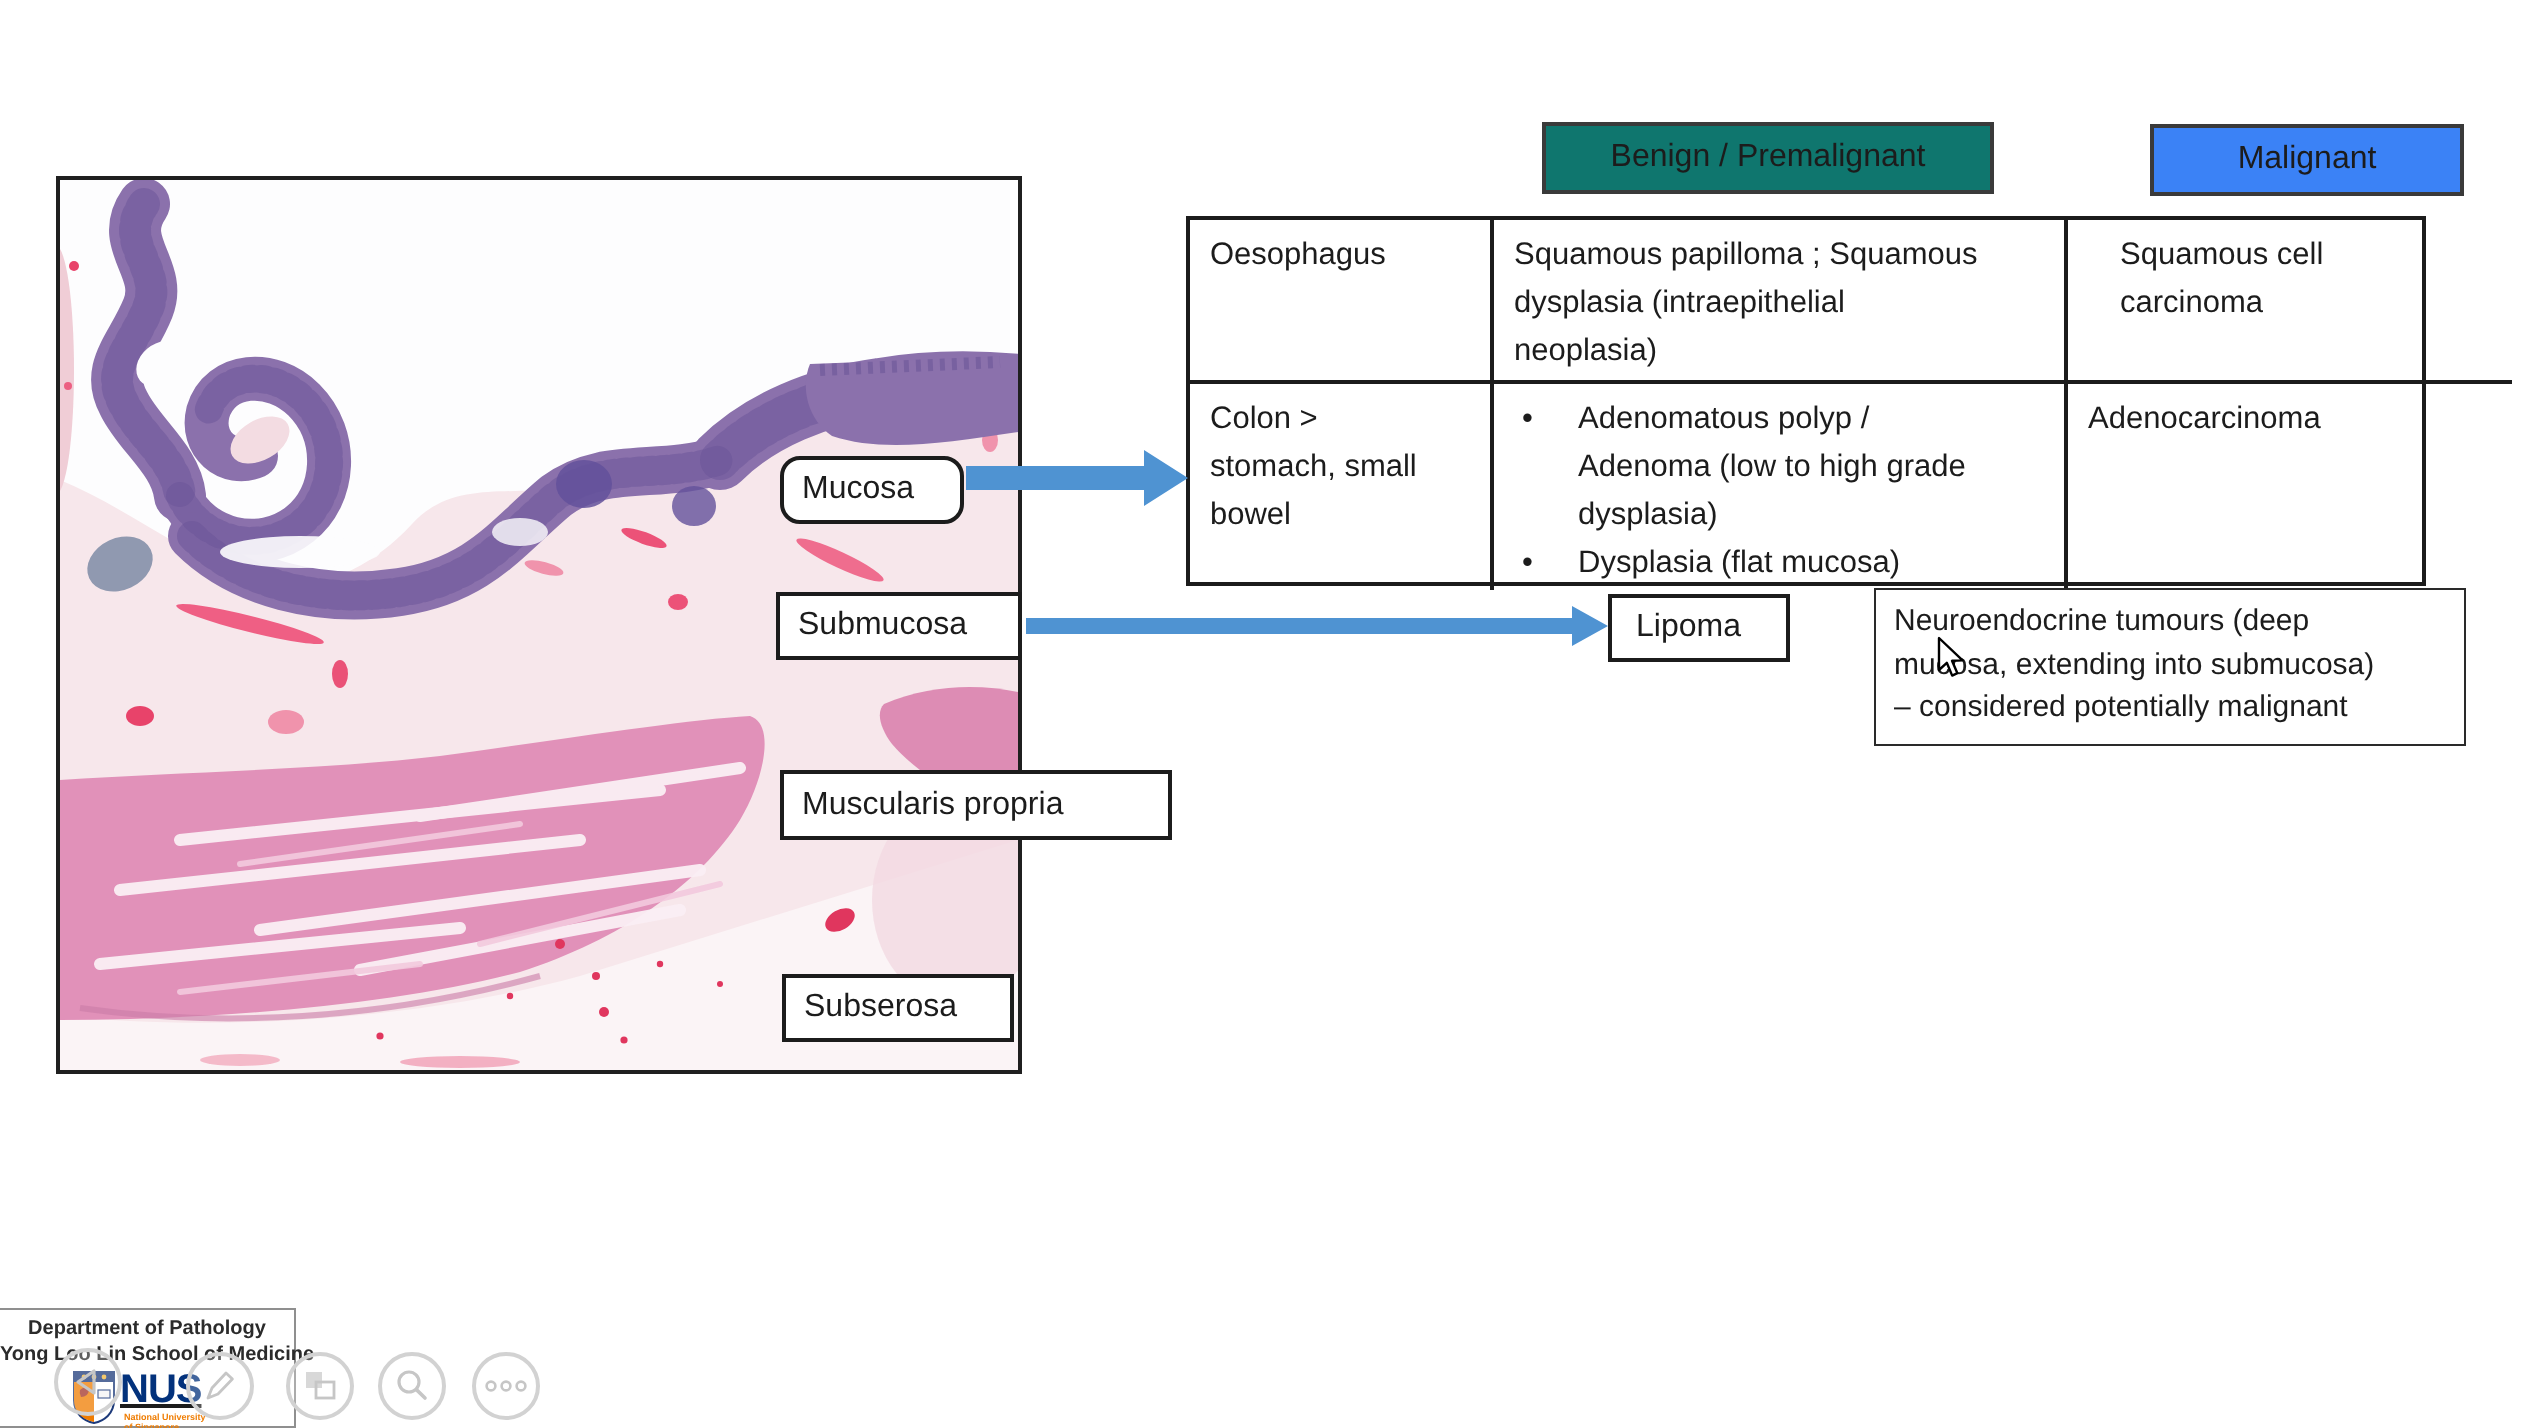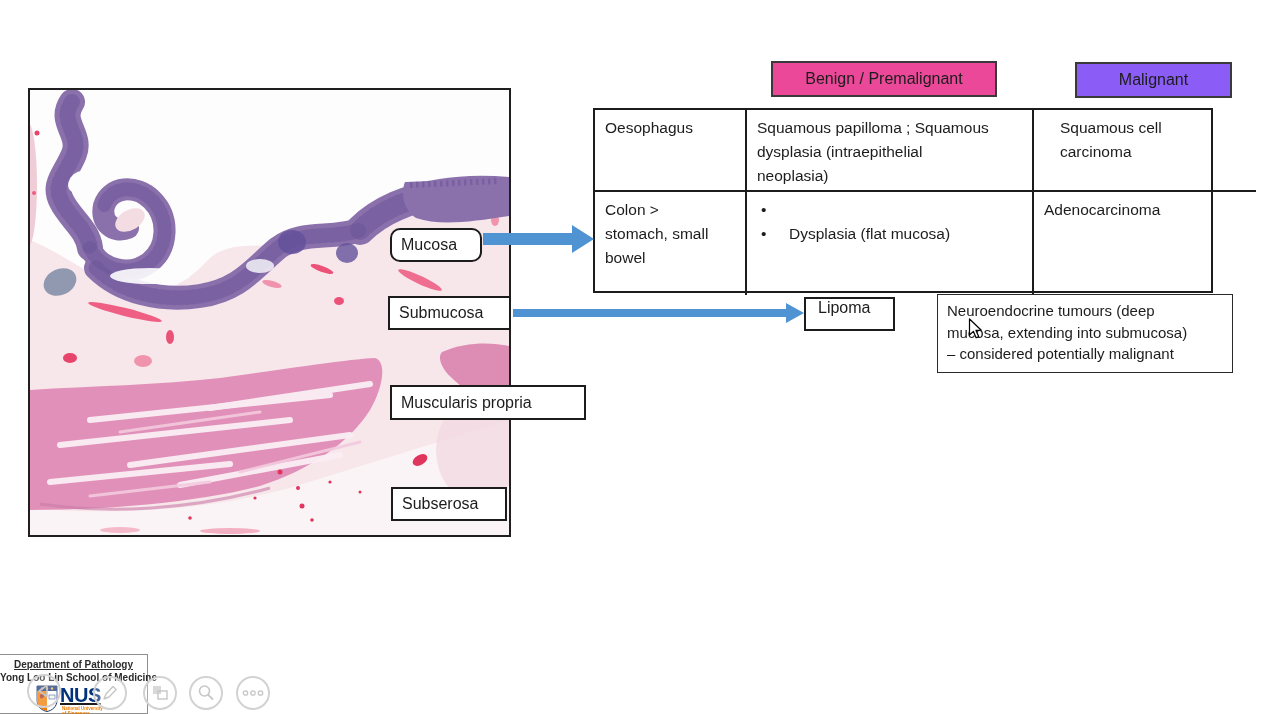--- a/index.html
+++ b/index.html
@@ -31,34 +31,34 @@
   .cell{box-sizing:border-box;padding:6px 8px 0 10px;font-size:15.5px;line-height:24px;
         overflow:hidden;}
   .cell.bl{border-left:2px solid #1c1c1c;}
   .cell.bt{border-top:2px solid #1c1c1c;}
   .bullets{display:flex;flex-direction:column;}
   .bullet-row{display:flex;}
   .bullet-mark{width:28px;flex:0 0 28px;padding-left:4px;}
   
   .callout{position:absolute;background:#fff;box-sizing:border-box;z-index:6;}
   .lipoma{left:804px;top:297px;width:91px;height:34px;border:2px solid #1c1c1c;
-          display:flex;align-items:flex-start;padding-left:12px;font-size:16px;}
+          display:flex;align-items:center;padding-left:12px;font-size:16px;}
   .neuro{left:937px;top:294px;width:296px;height:79px;border:1.5px solid #2a2a2a;
          padding:5px 8px 0 9px;font-size:15px;line-height:21.5px;}
   .neuro .inner{max-width:246px;}
   .maxw150{max-width:150px;margin-left:16px;} .maxw240{max-width:240px;} .maxw108{max-width:108px;}
   .maxw205{max-width:205px;}
   
   .cursor{position:absolute;left:968px;top:318px;z-index:20;}
   
   .dept-box{position:absolute;left:0;top:654px;width:148px;height:60px;background:#fff;
             border:1px solid #8f8f8f;border-left:none;box-sizing:border-box;z-index:8;}
   .dept-line{text-align:center;font-size:10px;font-weight:700;color:#2b2b2b;
              line-height:12.5px;white-space:nowrap;}
-  .dept-line.first{margin-top:4px;text-decoration:underline;}
+  .dept-line.first{margin-top:4px;}
   .logo-row{position:absolute;left:36px;top:30px;display:flex;align-items:flex-start;text-decoration:underline;}
   .nus-text{font-size:20px;font-weight:700;color:#03327c;line-height:20px;
             letter-spacing:-0.5px;margin-left:2px;}
   .nus-sub{position:absolute;left:26px;top:21px;font-size:4.5px;font-weight:700;
            color:#ef7c00;line-height:5px;white-space:nowrap;}
   
   .ss-btn{position:absolute;width:34px;height:34px;border-radius:50%;
           border:2px solid #d2d2d2;box-sizing:border-box;background:rgba(255,255,255,0.25);
           z-index:10;display:flex;align-items:center;justify-content:center;}
   .ss-btn svg{display:block;}
@@ -172,44 +172,45 @@
     <span>Subserosa</span>
   </div>
 
   <svg class="arrow-svg" style="left:483px;top:224px;" width="112" height="30">
     <polygon class="arrow-fill" points="0,9 89,9 89,1 111,15 89,29 89,21 0,21" fill="#4F93D2"></polygon>
   </svg>
   <svg class="arrow-svg" style="left:513px;top:302px;" width="292" height="22">
     <polygon class="arrow-fill" points="0,7 273,7 273,1 291,11 273,21 273,15 0,15" fill="#4F93D2"></polygon>
   </svg>
 
-  <div class="chip chip-benign" style="background: #ec4899;">
+  <div class="chip chip-benign" style="background: #0f766e;">
     <span>Benign / Premalignant</span>
   </div>
-  <div class="chip chip-malignant" style="background: #8b5cf6;">
+  <div class="chip chip-malignant" style="background: #3b82f6;">
     <span>Malignant</span>
   </div>
 
   <div class="ttable">
     <div class="cell">
       <div>Oesophagus</div>
     </div>
     <div class="cell bl">
       <div class="maxw240">Squamous papilloma ; Squamous dysplasia (intraepithelial neoplasia)</div>
     </div>
     <div class="cell bl">
       <div class="maxw150">Squamous cell carcinoma</div>
     </div>
     <div class="cell bt">
       <div class="maxw108">Colon &gt; stomach, small bowel</div>
     </div>
     <div class="cell bl bt">
       <div class="bullets">
         <div class="bullet-row">
           <span class="bullet-mark">•</span>
+          <span class="maxw205">Adenomatous polyp / Adenoma (low to high grade dysplasia)</span>
         </div>
         <div class="bullet-row">
           <span class="bullet-mark">•</span>
           <span class="maxw205">Dysplasia (flat mucosa)</span>
         </div>
       </div>
     </div>
     <div class="cell bl bt">
       <div>Adenocarcinoma</div>
     </div>

